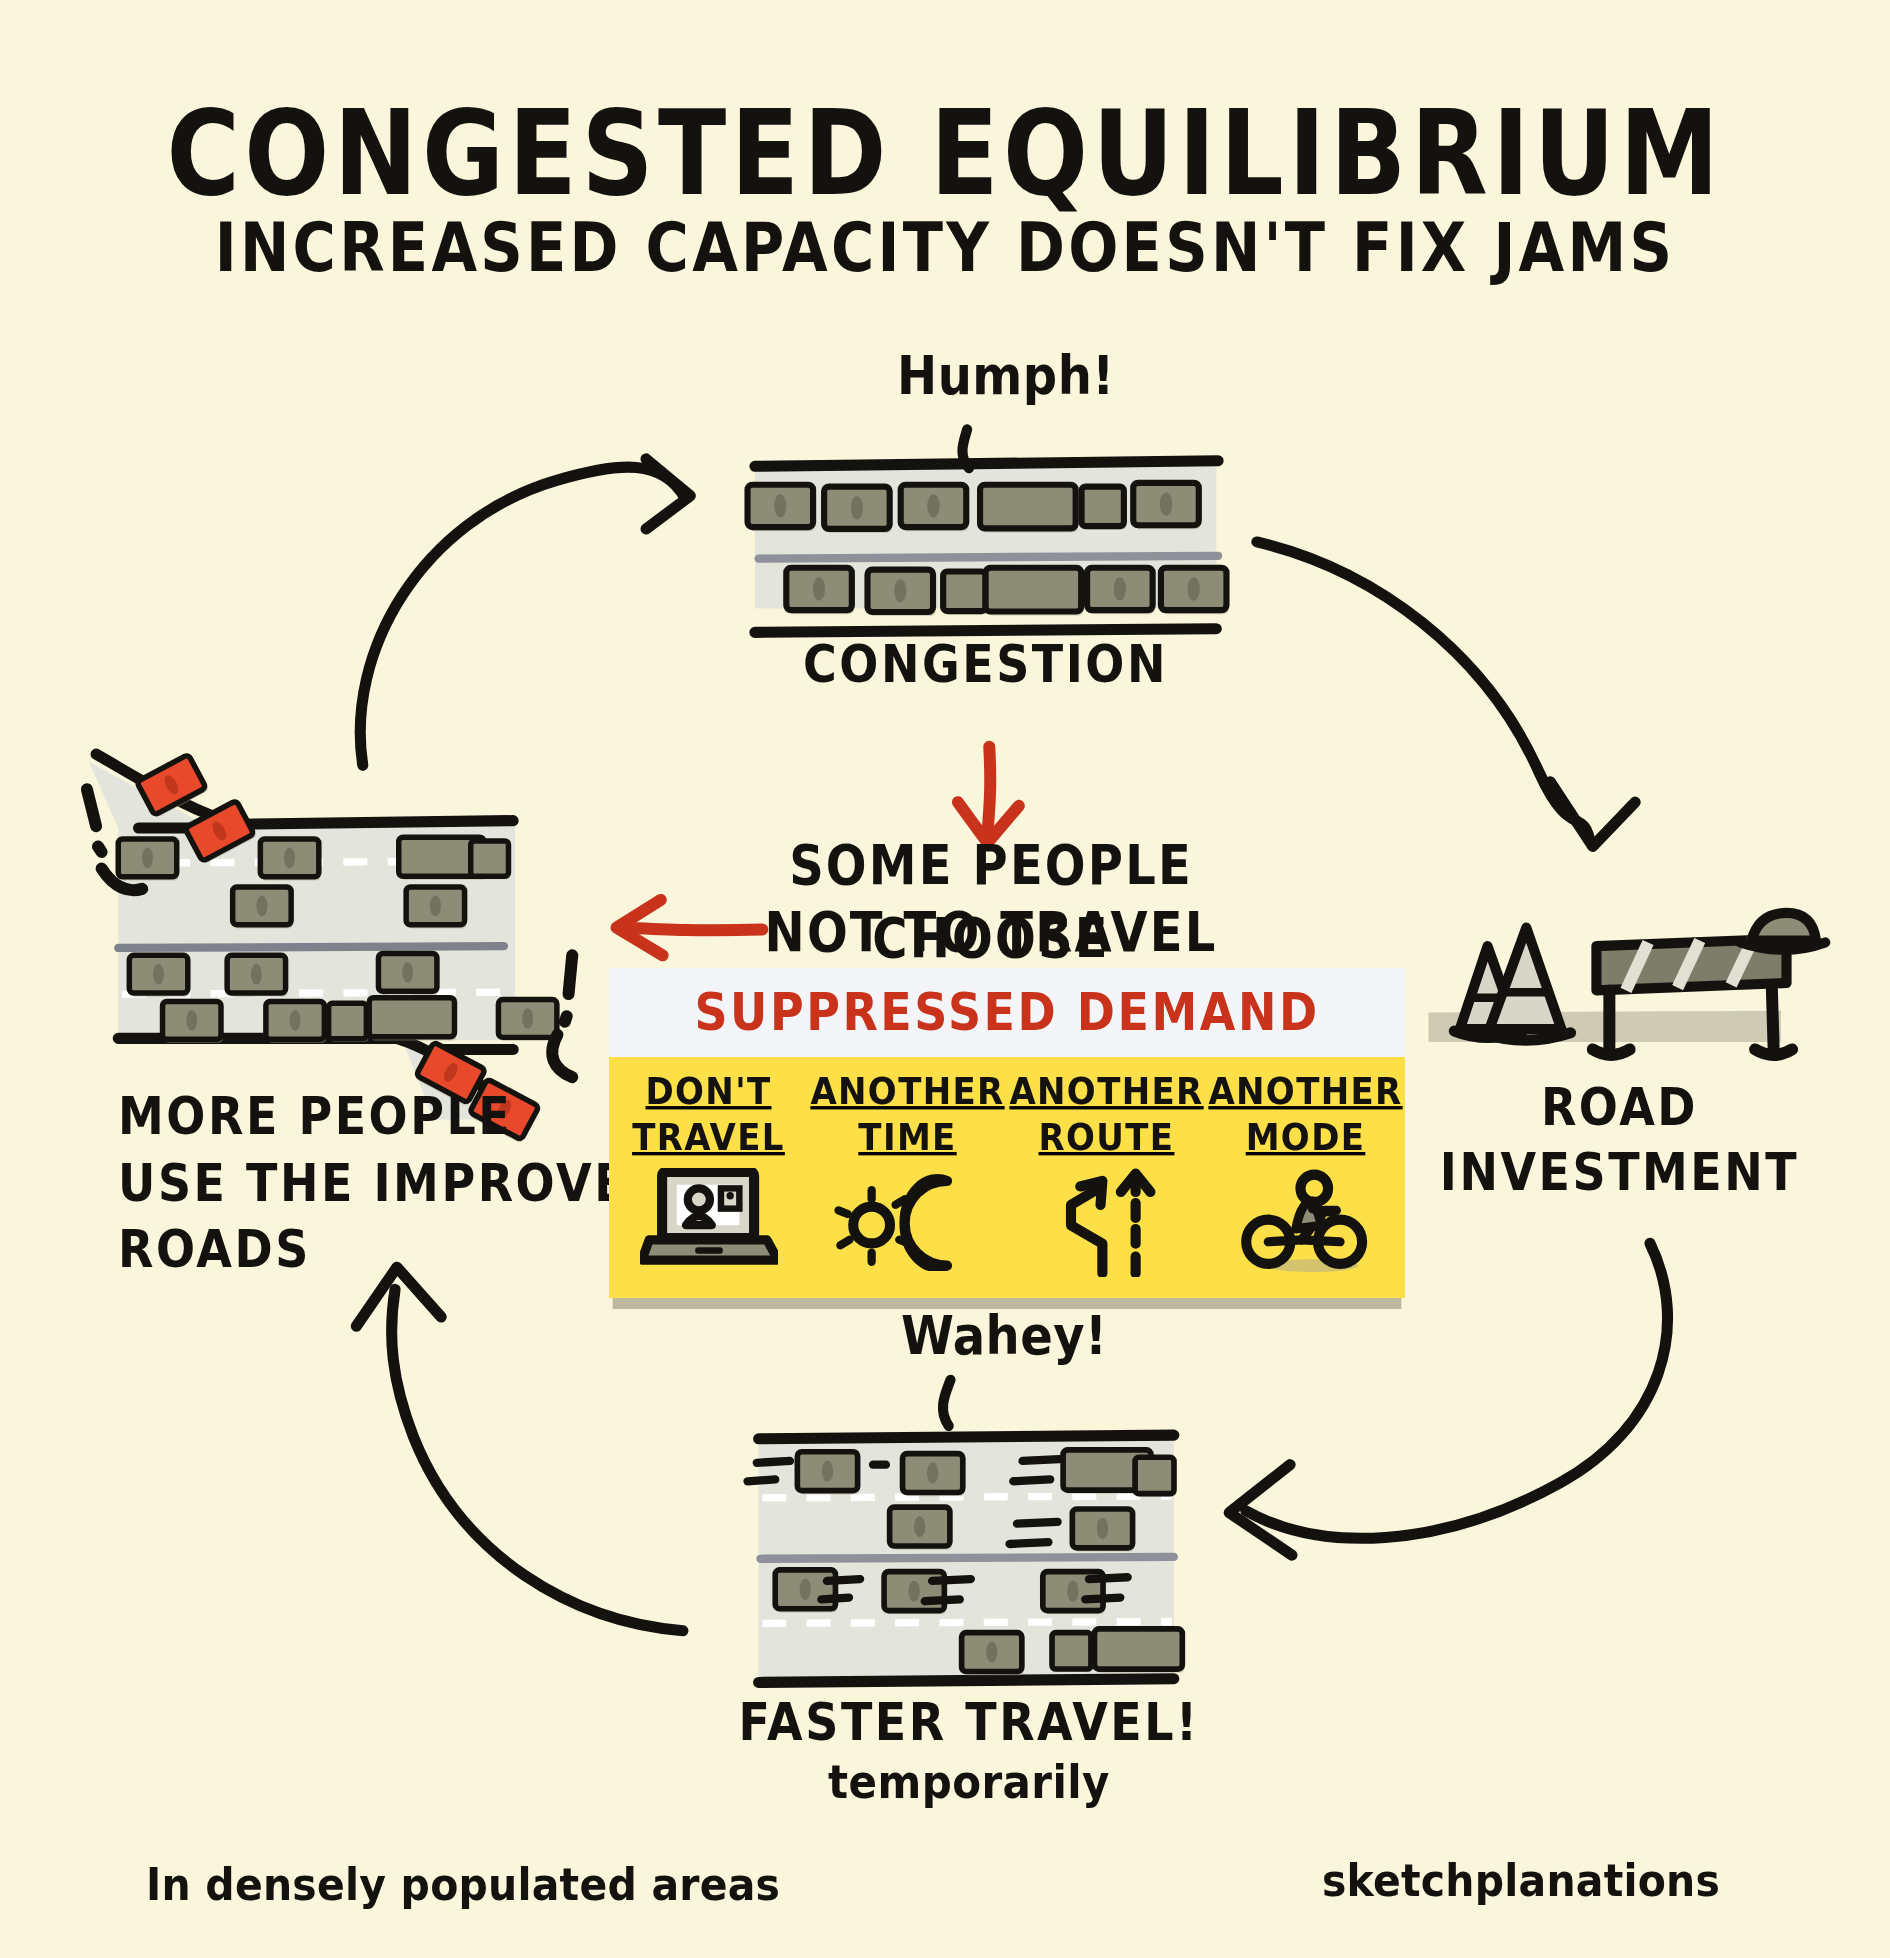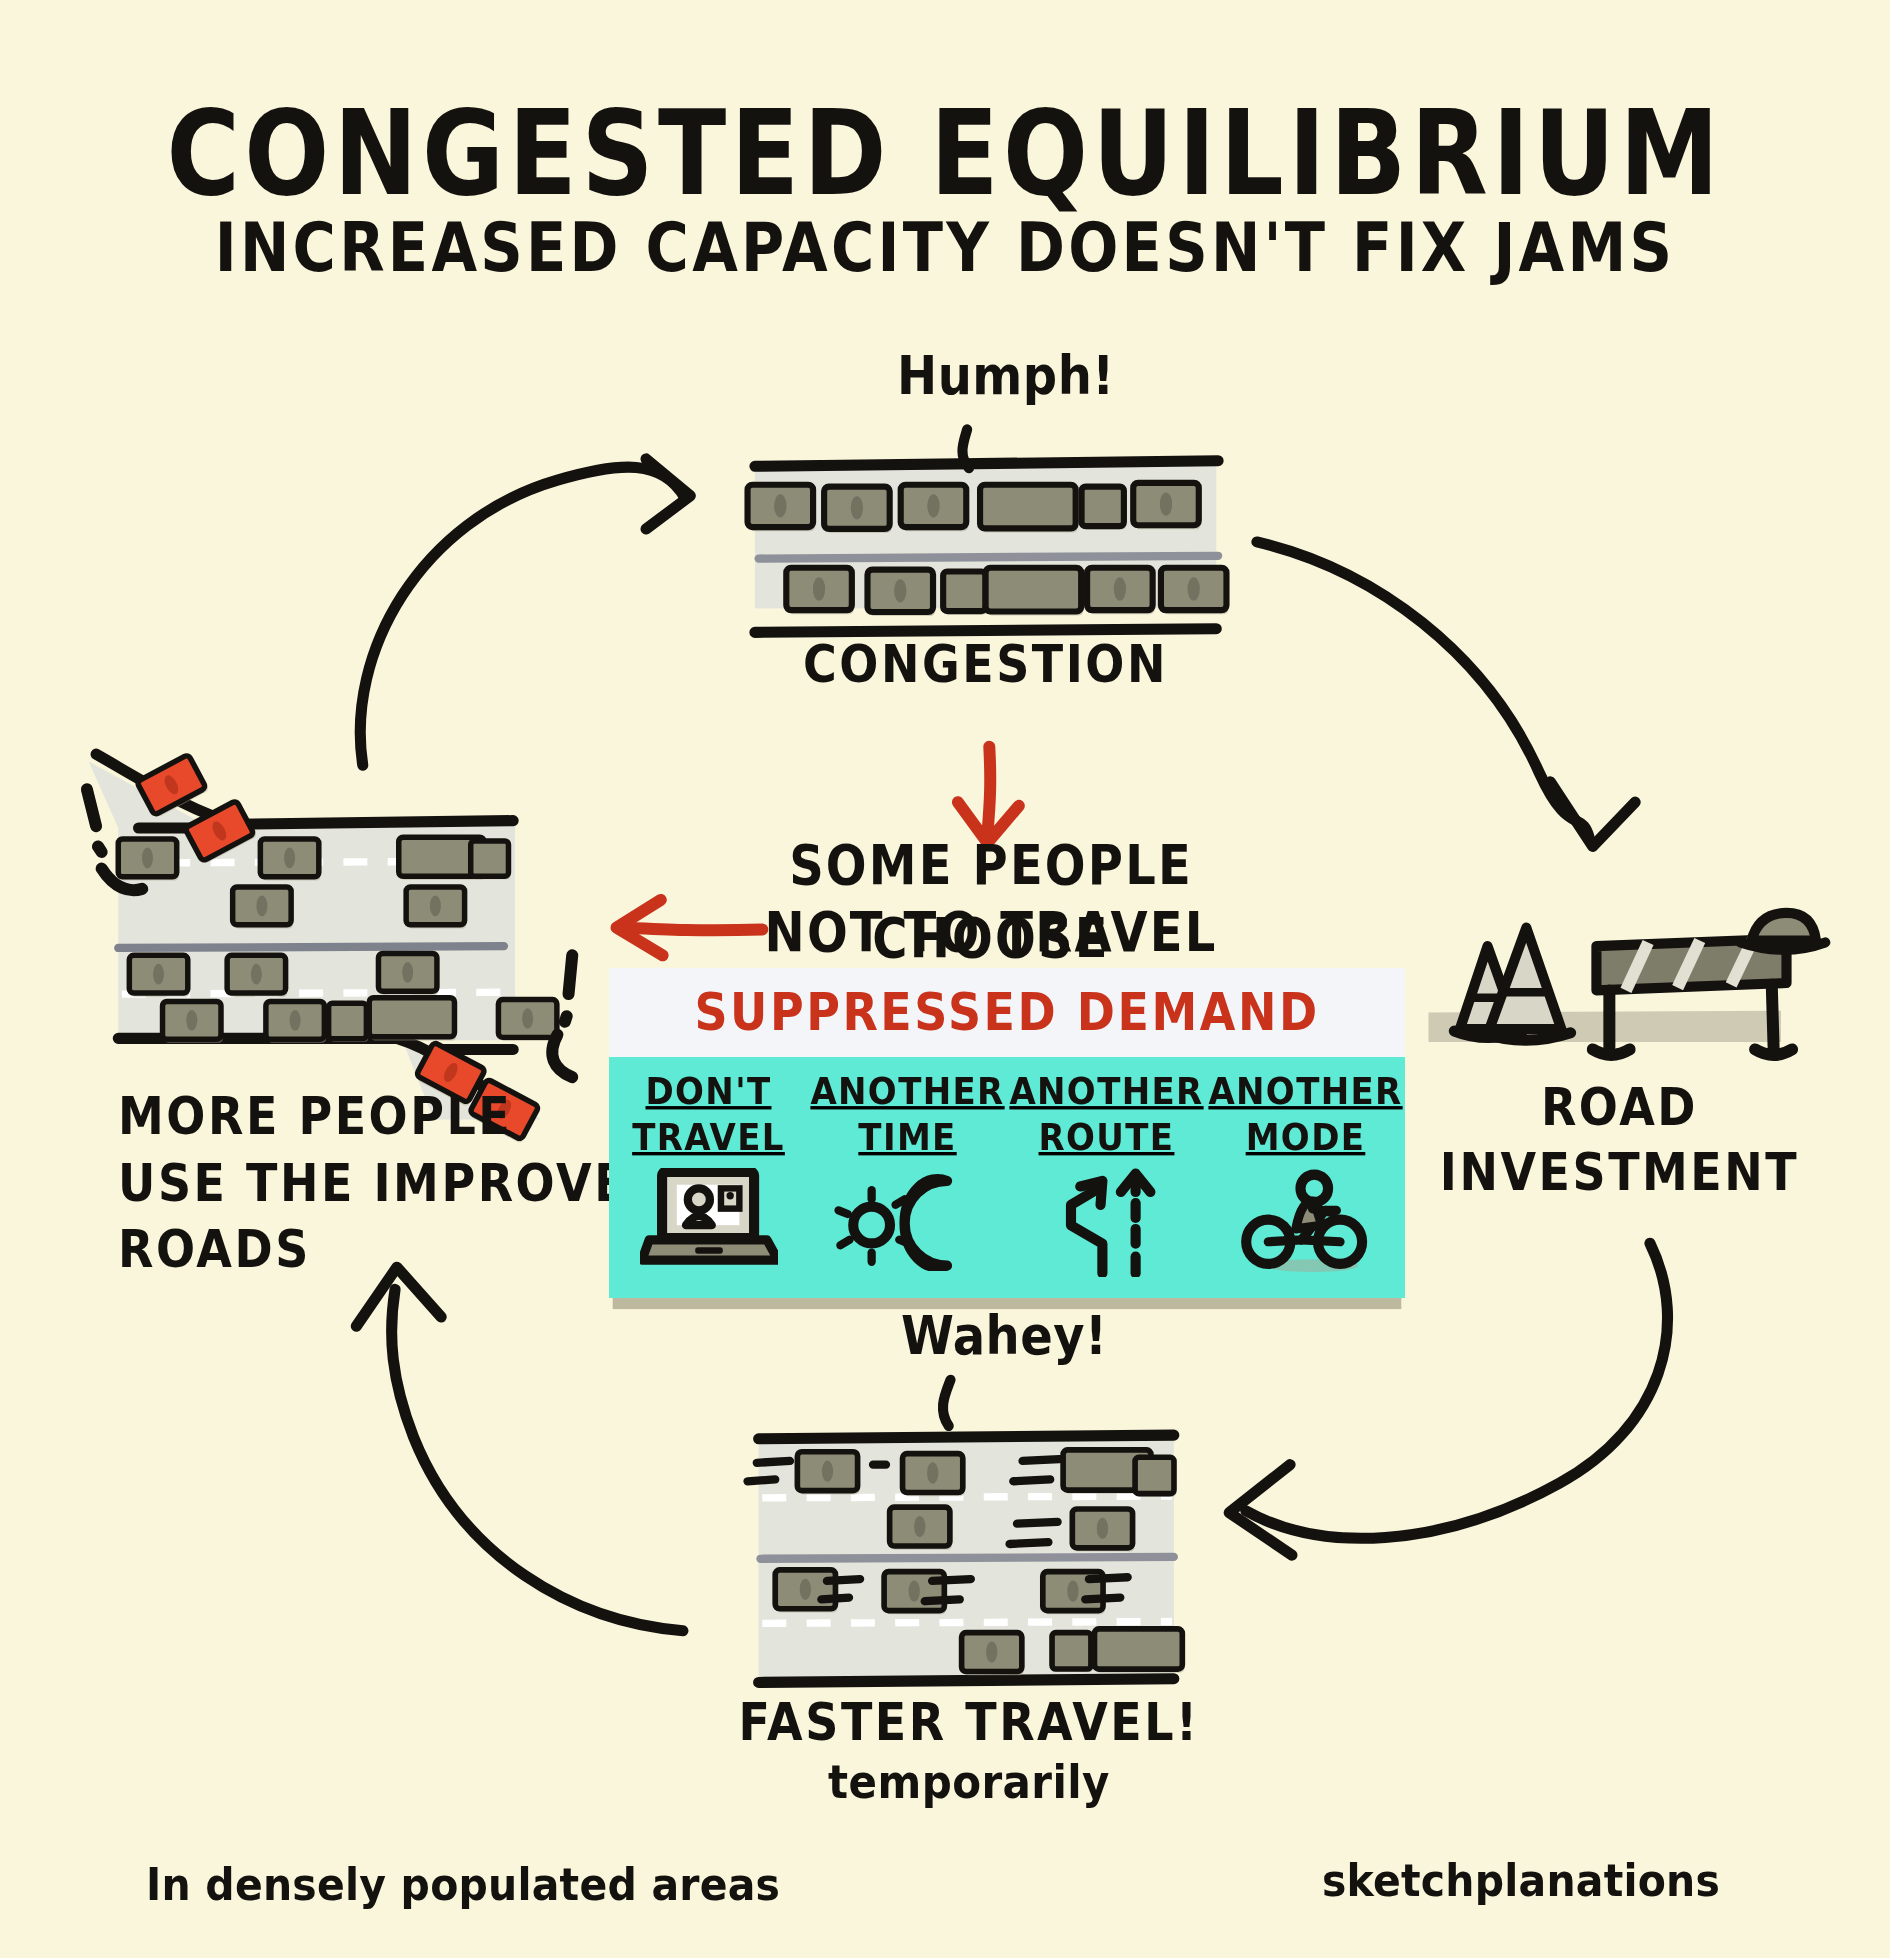--- a/index.html
+++ b/index.html
@@ -50,21 +50,21 @@
     transform:scaleY(1.08);transform-origin:0 0;
   }
   .sub-note{
     font-size:42px;font-weight:600;letter-spacing:.01em;
     text-align:center;transform:scaleY(1.1);transform-origin:50% 0;
   }
 
   
   #sd-card{
     left:609px;top:952px;width:796px;height:330px;
-    background:#5eead4;
+    background:#fde047;
     box-shadow:0 14.8px 0 -3.7px rgba(138,134,110,.55);
   }
   #sd-head{
     position:absolute;left:0;top:0;width:100%;height:89px;
     background:#F4F5F8;
   }
   #sd-head-text{
     position:absolute;left:0;top:13px;width:100%;
     text-align:center;color:#C9331C;
     font-size:46px;font-weight:700;letter-spacing:.055em;

